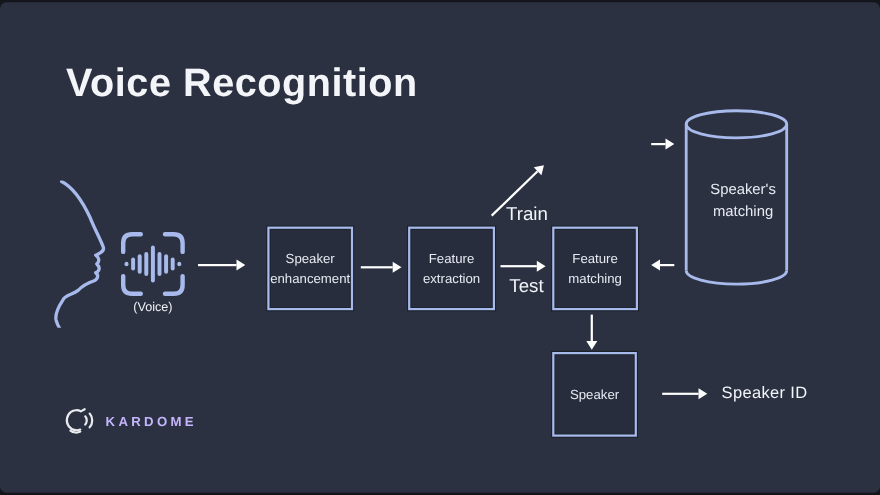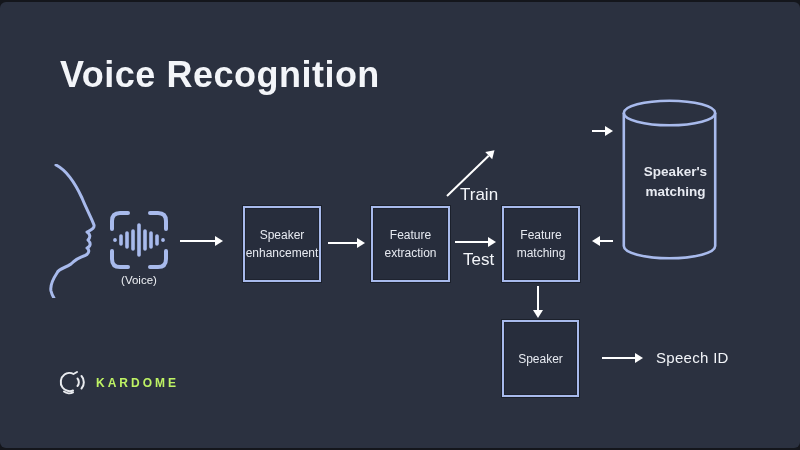--- a/index.html
+++ b/index.html
@@ -41,23 +41,23 @@
   #label-train{left:460px;top:183px;}
   #label-test{left:463px;top:248px;}
   #label-voice{position:absolute;left:104px;top:272px;width:70px;text-align:center;
     color:#eef0f4;font-size:11.5px;}
   #speaker-id{position:absolute;left:656px;top:347px;color:var(--white);
     font-size:15px;letter-spacing:.3px;}
   #face-icon{position:absolute;left:46px;top:162px;}
   #voice-frame-icon{position:absolute;left:108px;top:207px;}
   #db-cylinder{position:absolute;left:622px;top:97px;}
   #db-label{position:absolute;left:622px;top:160px;width:107px;text-align:center;
-    color:var(--boxtext);font-size:13.5px;line-height:1.5;font-weight:bold;}
+    color:var(--boxtext);font-size:13.5px;line-height:1.5;}
   .logo{position:absolute;left:56px;top:367px;display:flex;align-items:center;gap:9px;}
-  .logo-text{color:#bef264;font-size:12px;font-weight:bold;letter-spacing:3px;}
+  .logo-text{color:#c4b5fd;font-size:12px;font-weight:bold;letter-spacing:3px;}
 </style>
 </head>
 <body>
 
 <div class="slide">
 
   <div class="title">Voice Recognition</div>
 
   <svg id="face-icon" width="52" height="134" viewBox="0 0 52 134" fill="none">
     <path d="M10,1 C20,6 29,19 36,34 C40,44 46,55 48,61 C49,65 44,66.5 41,68
@@ -119,21 +119,21 @@
   <div class="arrow" id="arr-train"></div>
   <div class="arrow" id="arr-test"></div>
   <div class="arrow" id="arr-modeling-db"></div>
   <div class="arrow" id="arr-db-matching"></div>
   <div class="arrow" id="arr-matching-decision"></div>
   <div class="arrow" id="arr-decision-id"></div>
 
   <div class="small-label" id="label-train">Train</div>
   <div class="small-label" id="label-test">Test</div>
 
-  <div id="speaker-id">Speech ID</div>
+  <div id="speaker-id">Speaker ID</div>
 
   <div class="logo">
     <svg width="31" height="27" viewBox="0 0 31 27" fill="none">
       <path d="M21,3 L17.5,5 C15,3.5 11,3.5 8.5,5.5 C4.5,8.5 3.5,14.5 6.5,18.5
                C9,21.8 13.5,23 17,21.5" stroke="#e9ebef" stroke-width="2" stroke-linecap="round" stroke-linejoin="round"></path>
       <path d="M8,22.5 C10.5,24.5 14.5,24.7 17,23.3" stroke="#e9ebef" stroke-width="2" stroke-linecap="round"></path>
       <path d="M21.5,9.5 C23.3,11.5 23.3,15 21.5,17" stroke="#e9ebef" stroke-width="2" stroke-linecap="round"></path>
       <path d="M25.5,7 C28.6,10.2 28.6,16.3 25.5,19.5" stroke="#e9ebef" stroke-width="2" stroke-linecap="round"></path>
     </svg>
     <span class="logo-text">KARDOME</span>

